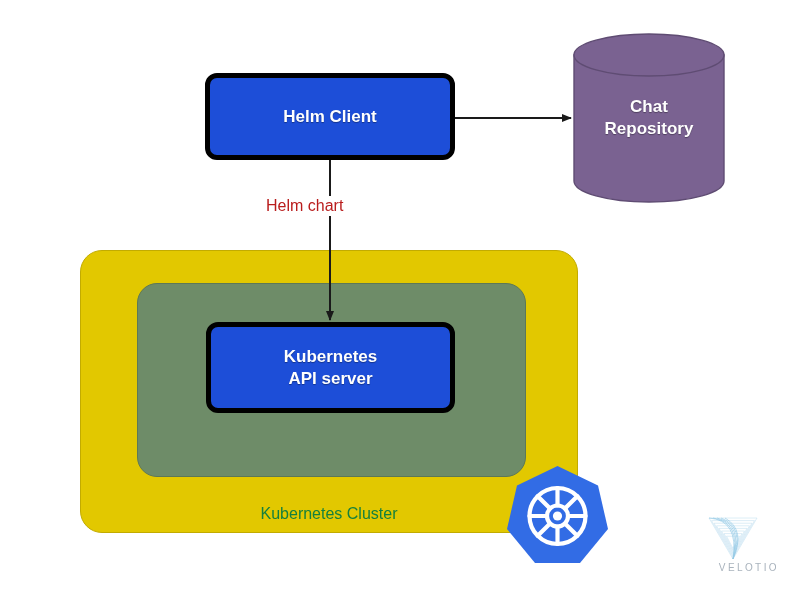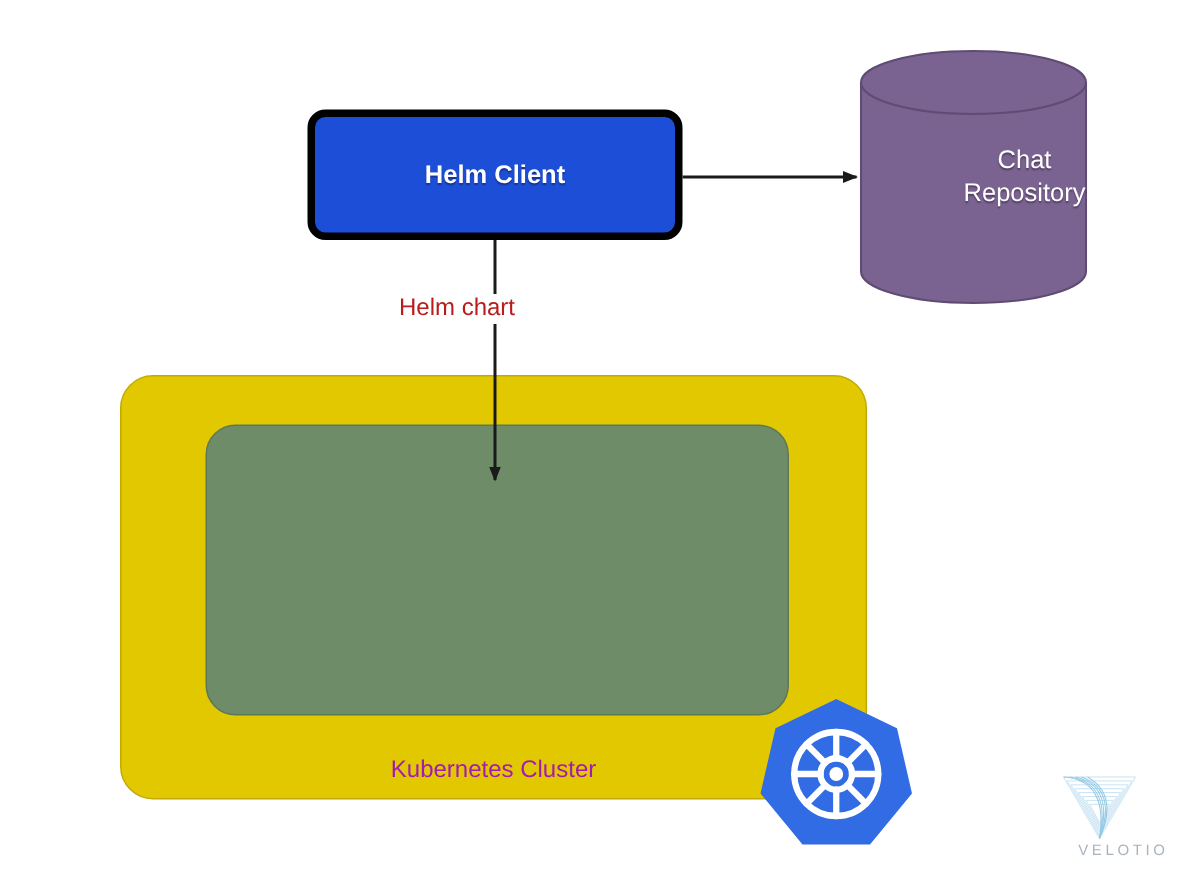--- a/index.html
+++ b/index.html
@@ -74,21 +74,21 @@
     box-sizing: border-box;
     z-index: 1;
   }
   #cluster-label {
     position: absolute;
     left: 80px;
     top: 505px;
     width: 498px;
     text-align: center;
     font-size: 16px;
-    color: #a21caf;
+    color: #15803d;
     z-index: 3;
   }
 
   
   #control-plane-box {
     position: absolute;
     left: 137px;
     top: 283px;
     width: 389px;
     height: 194px;
@@ -117,26 +117,25 @@
     position: absolute;
     left: 0;
     top: 0;
     width: 152px;
     height: 170px;
     display: flex;
     align-items: center;
     justify-content: center;
     color: #ffffff;
     font-size: 17px;
-    font-weight: normal;
+    font-weight: bold;
     text-align: center;
     line-height: 1.3;
     white-space: pre-line;
     text-shadow: 0 1px 1px rgba(0,0,0,.35);
-    margin-left: 34px;
   }
 
   
   #connectors {
     position: absolute;
     left: 0;
     top: 0;
     width: 787px;
     height: 591px;
     z-index: 3;
@@ -193,20 +192,24 @@
   <div id="cluster-box"></div>
 
   <div id="control-plane-box"></div>
 
   <div id="cluster-label">Kubernetes Cluster</div>
 
   <div id="helm-client-box" class="slate-box">
     <span class="node-label">Helm Client</span>
   </div>
 
+  <div id="api-server-box" class="slate-box">
+    <span class="node-label">Kubernetes
+API server</span>
+  </div>
 
   <div id="chat-repository">
     <svg width="152" height="170" viewBox="0 0 152 170">
       <path d="M1,22 L1,148 A75,21 0 0 0 151,148 L151,22 Z" fill="#7A6291" stroke="#5f4c73" stroke-width="1.4"></path>
       <ellipse cx="76" cy="22" rx="75" ry="21" fill="#7A6291" stroke="#5f4c73" stroke-width="1.4"></ellipse>
     </svg>
     <div id="chat-repository-label">Chat
 Repository</div>
   </div>
 

